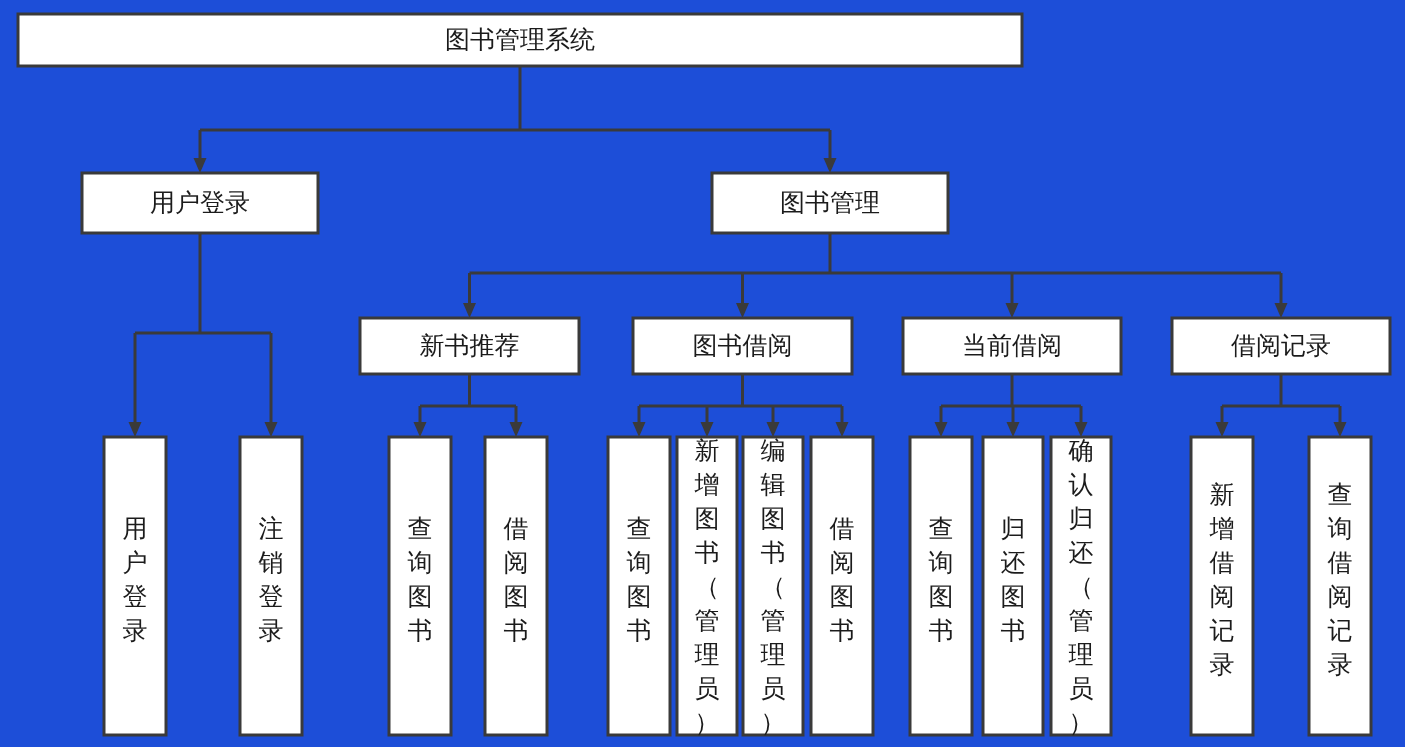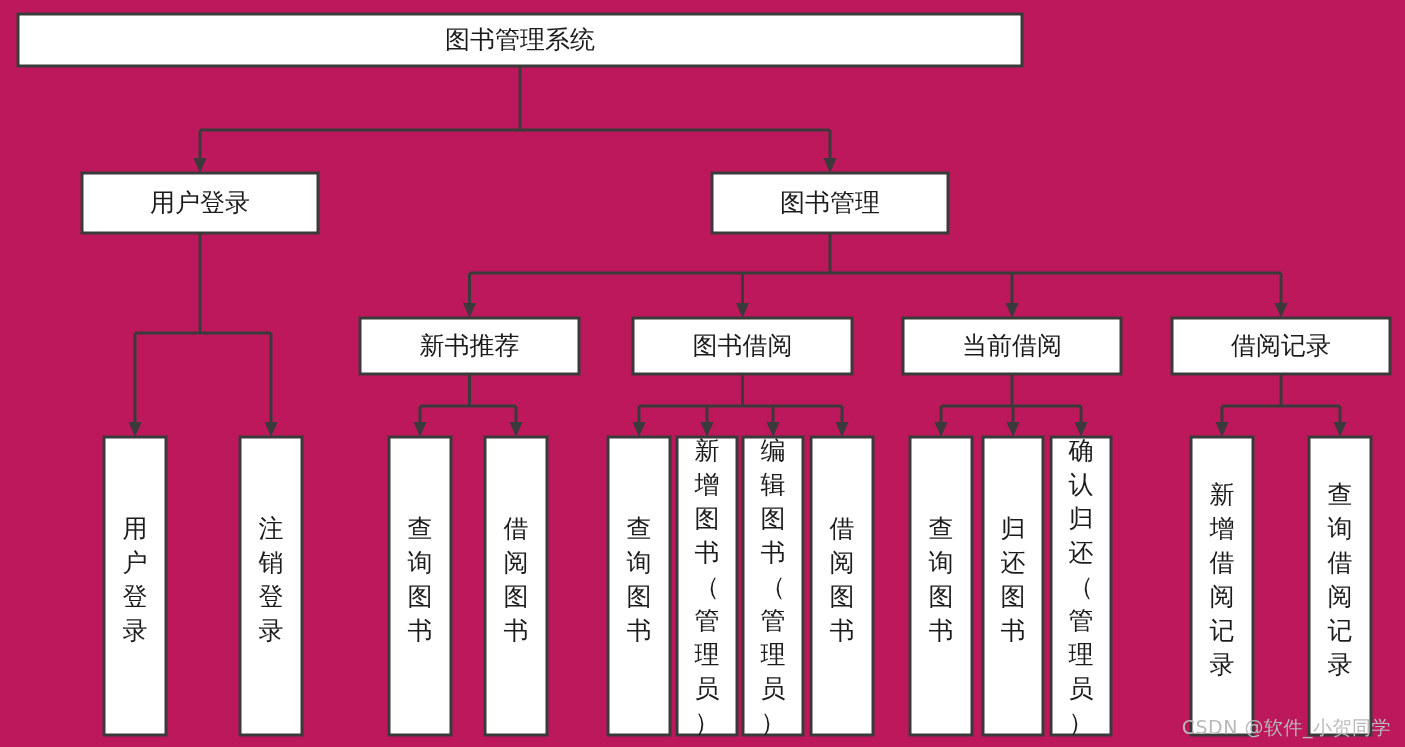--- a/index.html
+++ b/index.html
@@ -8,21 +8,21 @@
     padding: 0;
     background: #ffffff;
   }
   body {
     font-family: "DejaVu Sans", "Liberation Sans", sans-serif;
   }
   #diagram-root {
     position: relative;
     width: 1405px;
     height: 747px;
-    background: #be185d;
+    background: #1d4ed8;
     overflow: hidden;
   }
   svg.flow-canvas {
     position: absolute;
     left: 0;
     top: 0;
     width: 1405px;
     height: 747px;
     display: block;
   }
@@ -202,14 +202,13 @@
         <g>
           <rect x="1191" y="437" width="62" height="298" class="node-box"></rect>
           <text x="1222" y="0" class="node-label-vert"><tspan x="1222" y="503">新</tspan><tspan x="1222" y="537">增</tspan><tspan x="1222" y="571">借</tspan><tspan x="1222" y="605">阅</tspan><tspan x="1222" y="639">记</tspan><tspan x="1222" y="673">录</tspan></text>
         </g>
         <g>
           <rect x="1309" y="437" width="62" height="298" class="node-box"></rect>
           <text x="1340" y="0" class="node-label-vert"><tspan x="1340" y="503">查</tspan><tspan x="1340" y="537">询</tspan><tspan x="1340" y="571">借</tspan><tspan x="1340" y="605">阅</tspan><tspan x="1340" y="639">记</tspan><tspan x="1340" y="673">录</tspan></text>
         </g>
       </g>
   </svg>
-  <div class="watermark">CSDN @软件_小贺同学</div>
 </div>
 
 </body></html>

